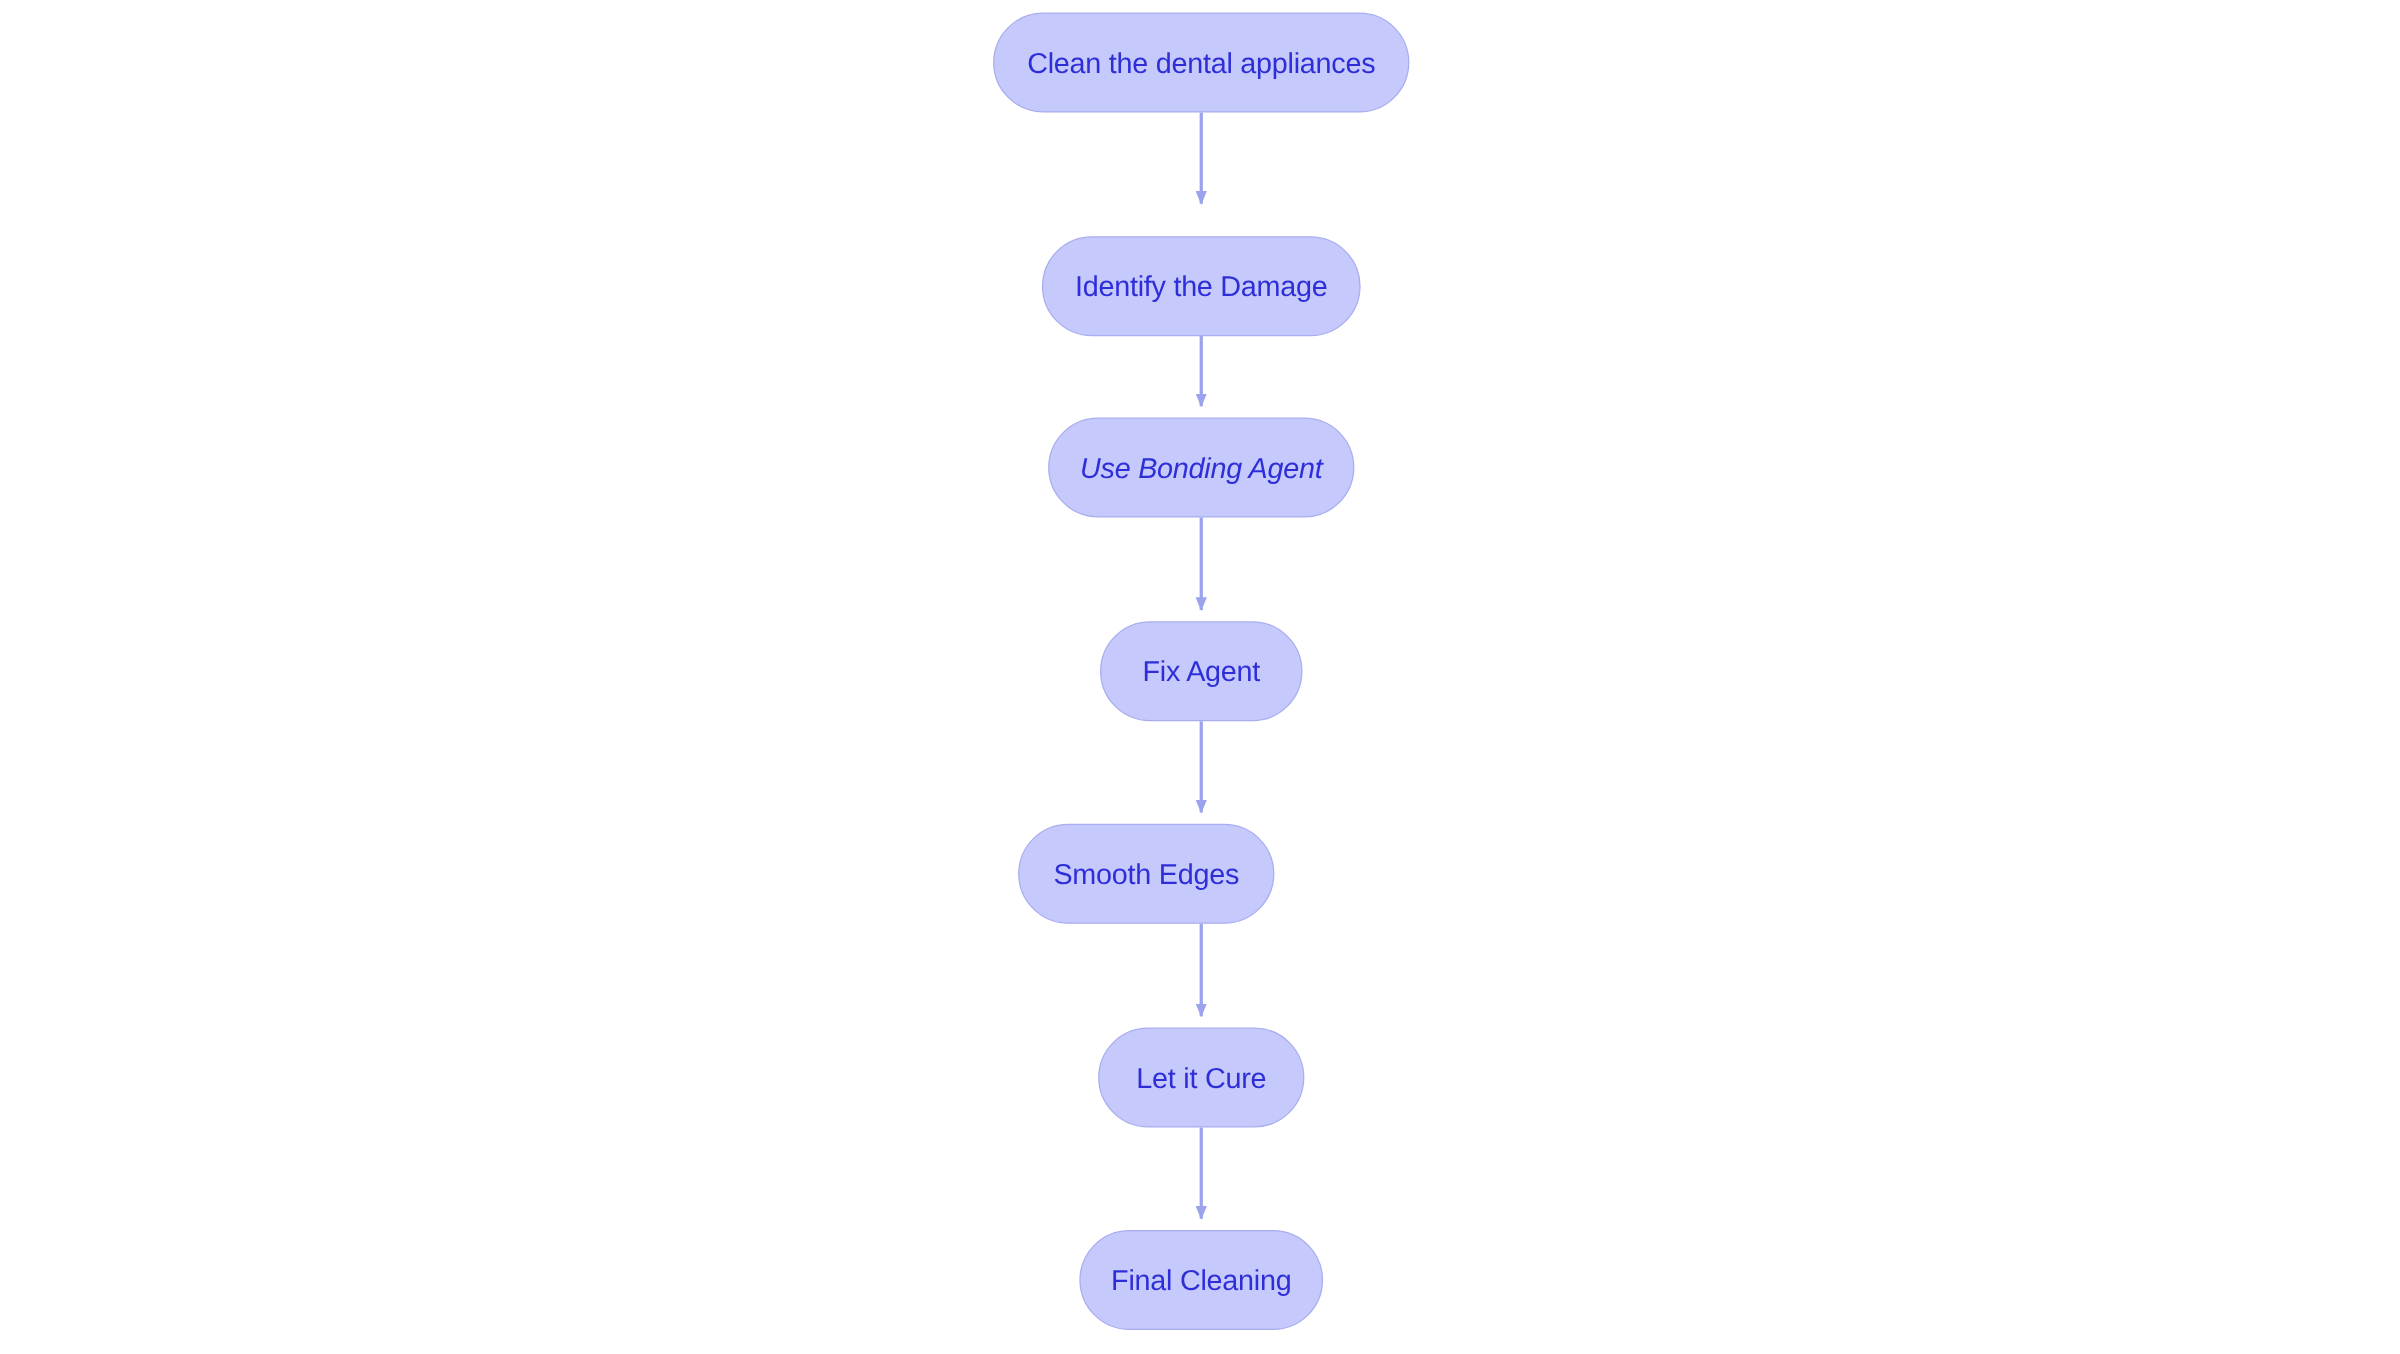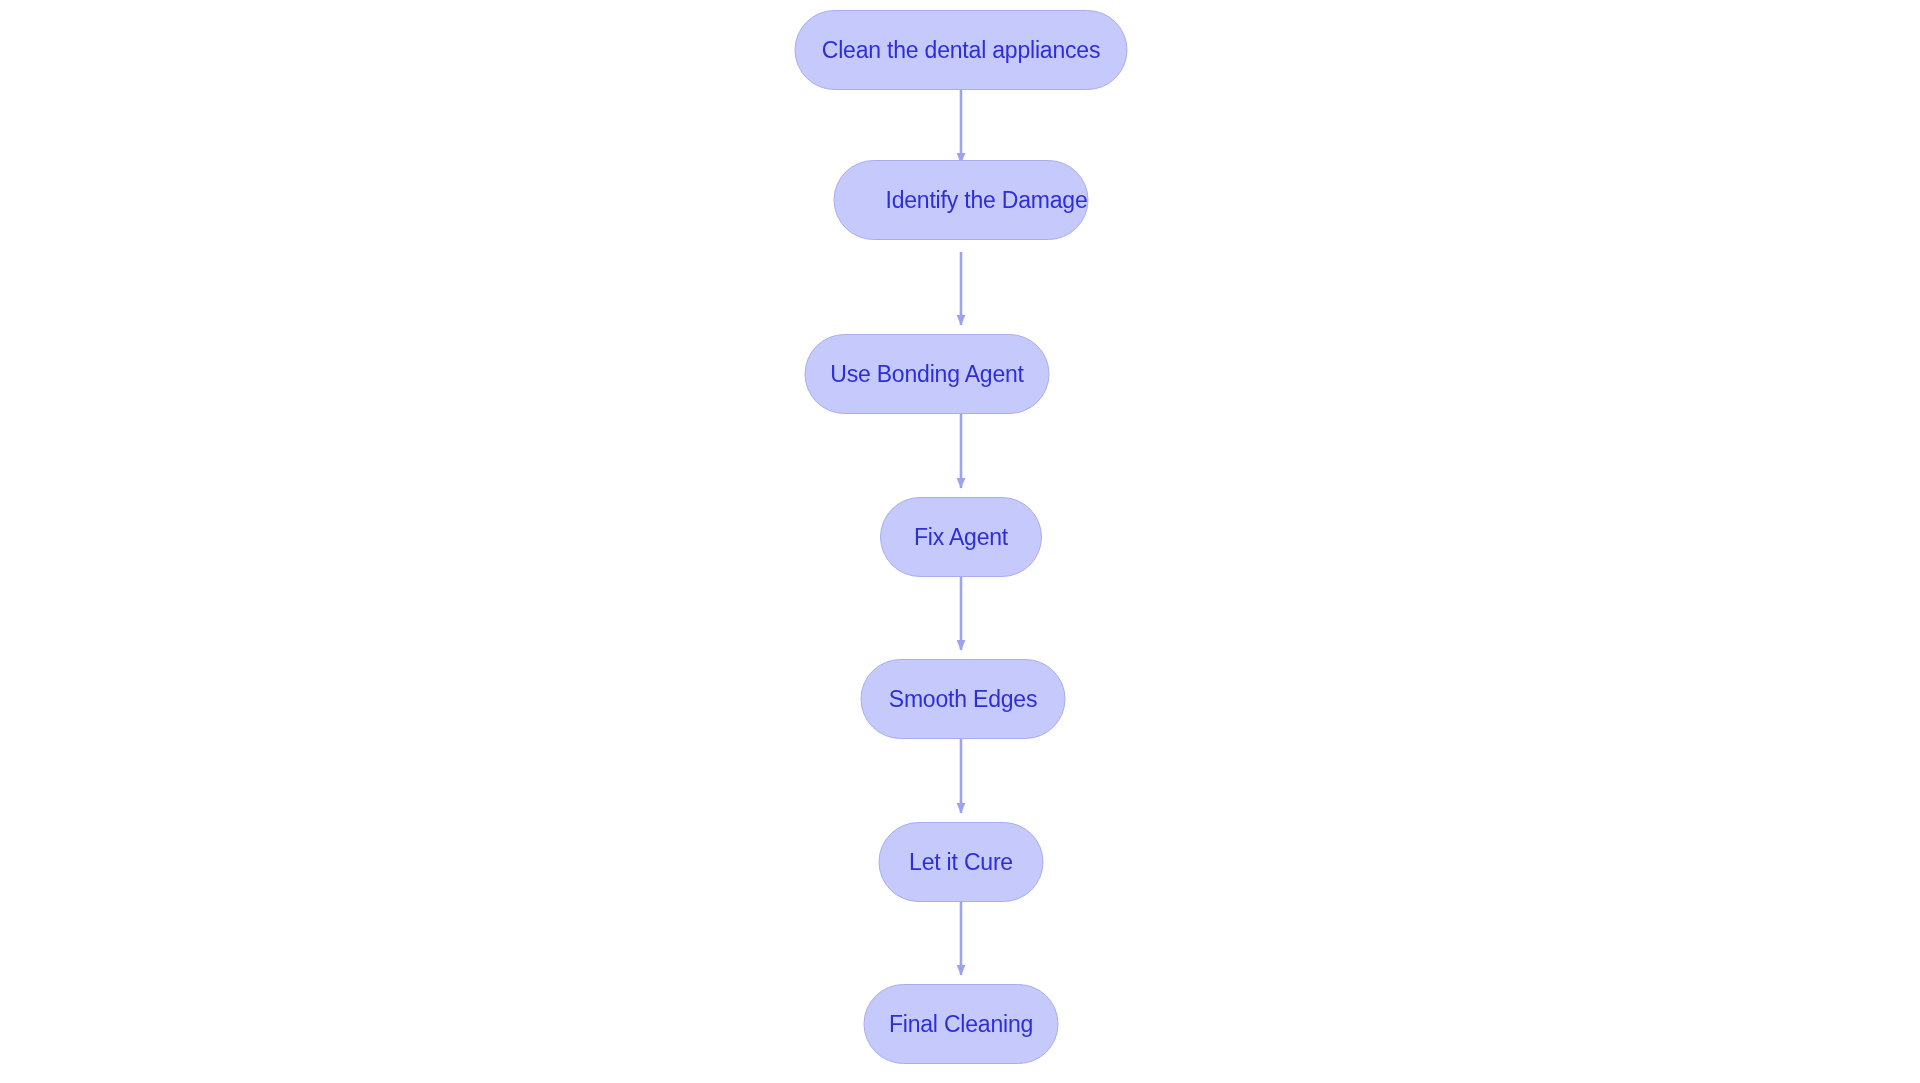--- a/index.html
+++ b/index.html
@@ -84,33 +84,33 @@
     </g>
     <g>
       <line x1="961" y1="902" x2="961" y2="975" stroke="#9ba3ee" stroke-width="2.6" marker-end="url(#arrowhead)"></line>
     </g>
   </svg>
 
   <div class="node" style="left:961px; top:10px; width:333px;">
     <span class="node-label">Clean the dental appliances</span>
   </div>
 
-  <div class="node" style="left:961px; top:160px; width:255px;justify-content:flex-end;">
+  <div class="node" style="left:961px; top:189px; width:255px;">
     <span class="node-label">Identify the Damage</span>
   </div>
 
-  <div class="node" style="left:927px; top:334px; width:245px;">
+  <div class="node" style="left:961px; top:334px; width:245px;font-style:italic;">
     <span class="node-label">Use Bonding Agent</span>
   </div>
 
   <div class="node" style="left:961px; top:497px; width:162px;">
     <span class="node-label">Fix Agent</span>
   </div>
 
-  <div class="node" style="left:963px; top:659px; width:205px;">
+  <div class="node" style="left:917px; top:659px; width:205px;">
     <span class="node-label">Smooth Edges</span>
   </div>
 
   <div class="node" style="left:961px; top:822px; width:165px;text-align:right;">
     <span class="node-label">Let it Cure</span>
   </div>
 
   <div class="node" style="left:961px; top:984px; width:195px;">
     <span class="node-label">Final Cleaning</span>
   </div>

